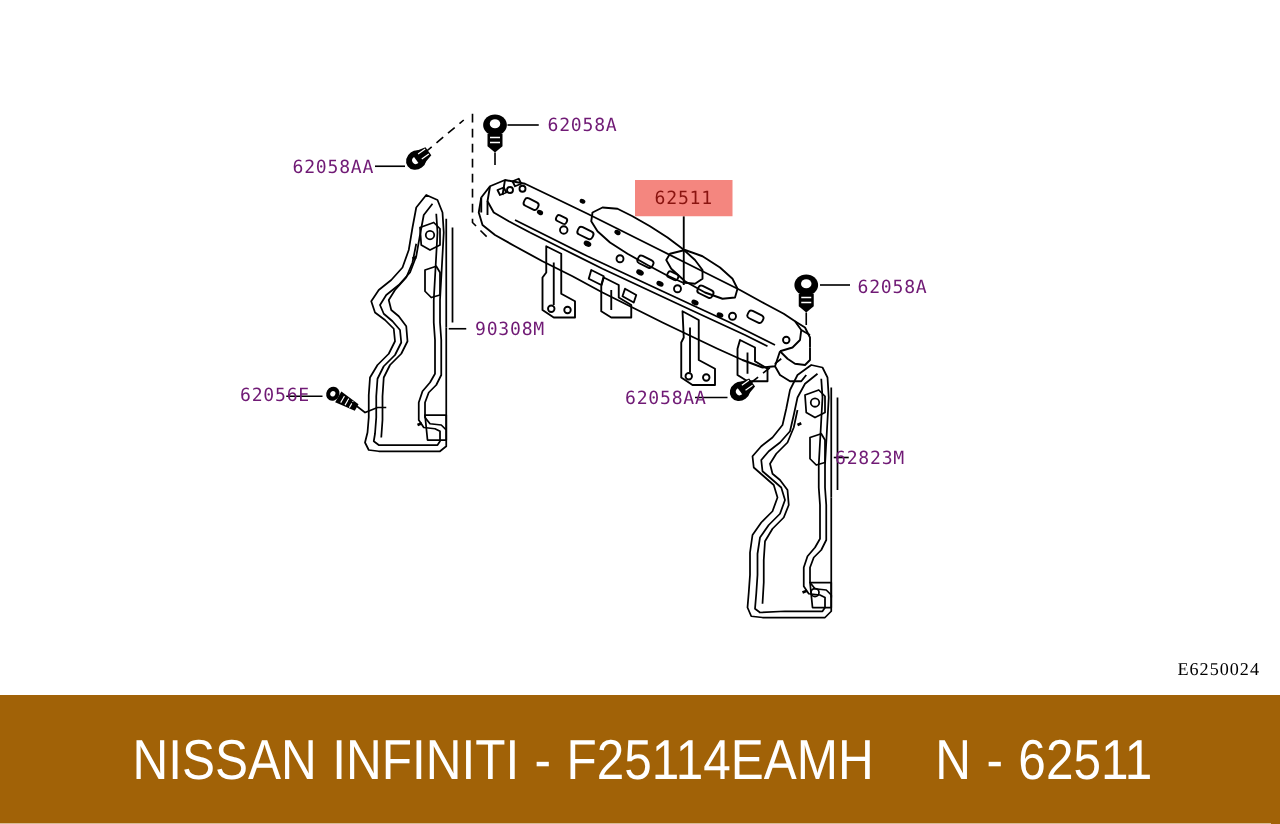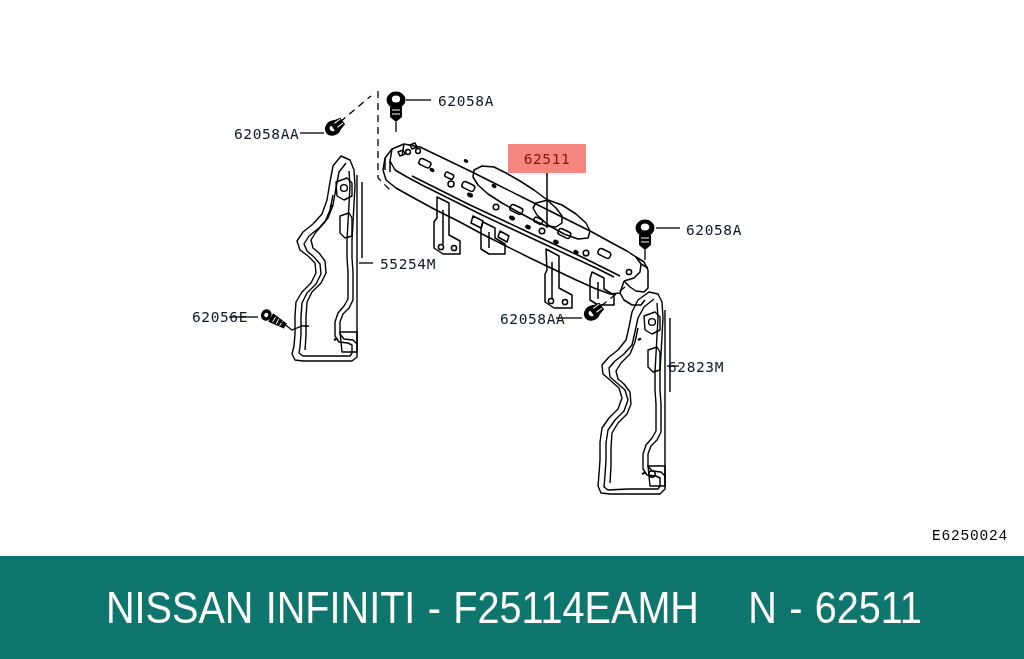--- a/index.html
+++ b/index.html
@@ -25,21 +25,21 @@
   #diagram-svg {
     position: absolute;
     left: 0; top: 0;
   }
   
   .callout {
     position: absolute;
     font-family: "DejaVu Sans Mono", monospace;
     font-size: 14.5px;
     letter-spacing: 0.6px;
-    color: #0f172a;
+    color: #701a75;
     white-space: nowrap;
     line-height: 1;
   }
   
   #label-62511 {
     position: absolute;
     left: 508px;
     top: 144px;
     width: 78px;
     height: 29px;
@@ -51,34 +51,34 @@
     font-size: 14.5px;
     letter-spacing: 0.6px;
     color: #8a1410;
     box-sizing: border-box;
   }
   
   #diagram-code {
     position: absolute;
     right: 16px;
     top: 528px;
-    font-family: Liberation Mono, monospace;
+    font-family: Liberation Serif, serif;
     font-size: 14.5px;
     letter-spacing: 0.8px;
     color: #000000;
     white-space: nowrap;
   }
   
   #footer-bar {
     position: absolute;
     left: 0;
     top: 556px;
     width: 1024px;
     height: 103px;
-    background: #0f766e;
+    background: #a16207;
     display: flex;
     align-items: center;
   }
   #footer-text {
     display: flex;
     align-items: baseline;
     white-space: nowrap;
     color: #ffffff;
     font-family: "Liberation Sans", sans-serif;
     font-size: 45px;
@@ -318,21 +318,21 @@
         <path d="M667,366 L679,366"></path>
 
         <path d="M547,173 L547,228" stroke-width="1.5"></path>
       </g>
     </svg>
 
     <div class="callout" style="left:234px; top:127px;">62058AA</div>
 
     <div class="callout" style="left:438px; top:94px;">62058A</div>
 
-    <div class="callout" style="left:380px; top:257px;">55254M</div>
+    <div class="callout" style="left:380px; top:257px;">90308M</div>
 
     <div class="callout" style="left:192px; top:310px;">62056E</div>
 
     <div class="callout" style="left:686px; top:223px;">62058A</div>
 
     <div class="callout" style="left:500px; top:312px;">62058AA</div>
 
     <div class="callout" style="left:668px; top:360px;">62823M</div>
 
     <div id="label-62511">62511</div>

